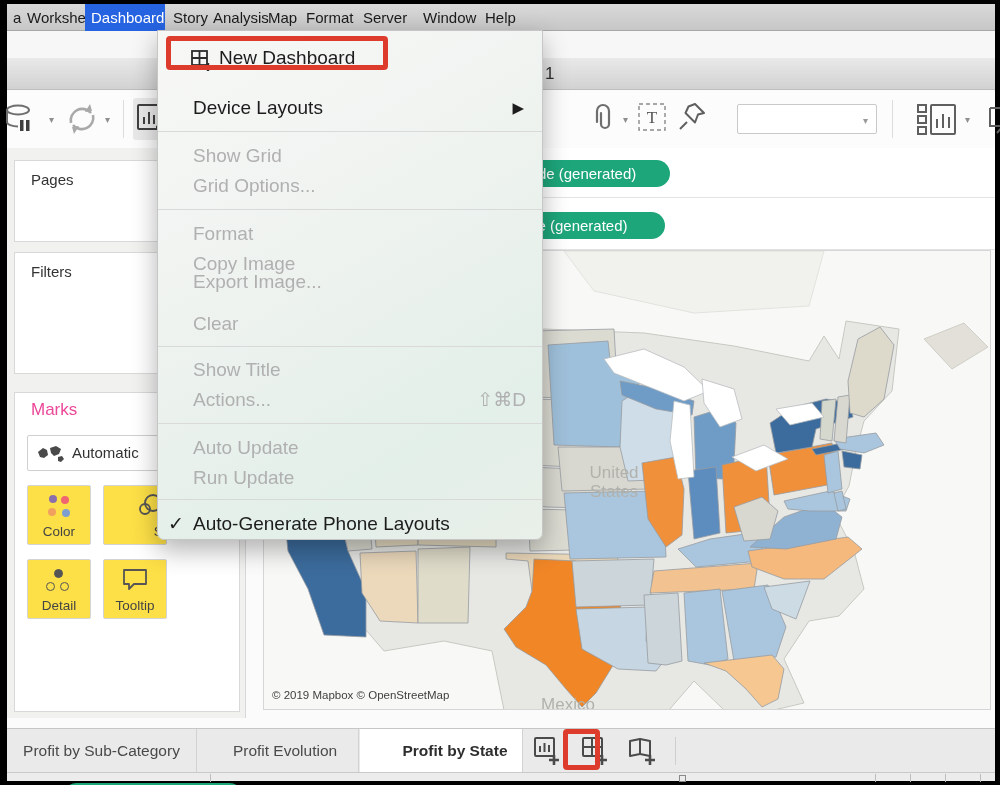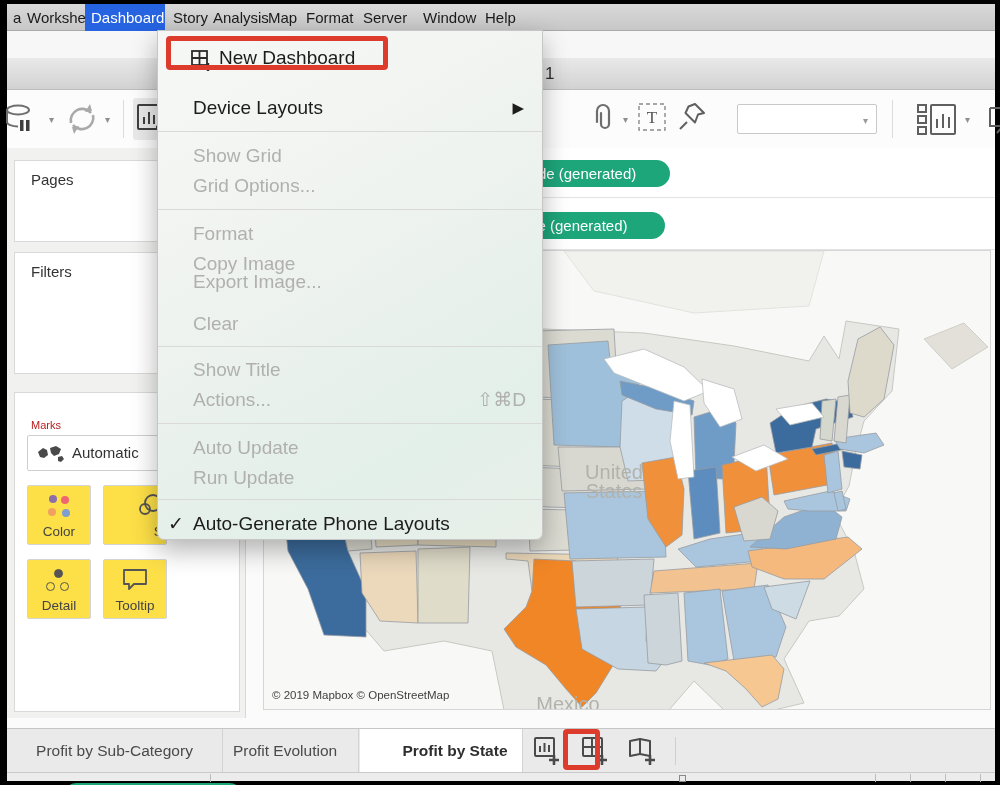--- a/index.html
+++ b/index.html
@@ -25,21 +25,21 @@
   .tb-combo { position:absolute; left:730px; top:14px; width:140px; height:30px; background:#fff;
     border:1px solid #c9c9c9; border-radius:2px; }
   .tb-combo .cc { position:absolute; right:8px; top:10px; color:#9a9a9a; font-size:10px; }
   .ws-btn { position:absolute; left:126px; top:8px; width:38px; height:42px; background:#e9e9e9; border-radius:3px; }
 
   
   .sidebar { position:absolute; left:7px; top:148px; width:239px; height:570px; background:#f1f1f0;
     border-right:1px solid #d8d8d8; z-index:6; }
   .card { position:absolute; background:#fff; border:1px solid #d9d9d9; }
   .card-label { position:absolute; left:16px; top:10px; font-size:15px; color:#333; }
-  .marks-label { position:absolute; left:16px; top:26px; font-size:11px; color:#b91c1c; }
+  .marks-label { position:absolute; left:16px; top:7px; font-size:17px; color:#ec4899; }
   .auto-dd { position:absolute; left:12px; top:42px; width:215px; height:36px; background:#fff;
     border:1px solid #cfcfcf; border-radius:2px; }
   .auto-dd span.txt { position:absolute; left:44px; top:8px; font-size:15px; color:#333; }
   .mk-btn { position:absolute; width:64px; height:60px; background:#fde047; border:1px solid #d4d4d4; border-radius:2px; text-align:center; }
   .mk-btn .lbl { position:absolute; bottom:5px; width:100%; font-size:13.5px; color:#444; }
   .dots4 { position:relative; width:22px; height:22px; margin:9px auto 0; }
   .dots4 i { position:absolute; width:8px; height:8px; border-radius:50%; }
   .dots4 .d1{ left:1px; top:0; background:#8a6fad; } .dots4 .d2{ right:1px; top:1px; background:#ef6670; }
   .dots4 .d3{ left:0; bottom:1px; background:#f0a15f; } .dots4 .d4{ right:0; bottom:0; background:#7f9ed0; }
   .dots3 { position:relative; width:26px; height:22px; margin:9px auto 0; }
@@ -51,21 +51,21 @@
 
   
   .shelves { position:absolute; left:246px; top:148px; width:749px; height:102px; background:#fff; z-index:4; }
   .shelf-line { position:absolute; left:0; width:749px; height:1px; background:#e3e3e3; }
   .shelf-pill { position:absolute; height:27px; border-radius:13.5px; color:#fff; font-size:15px;
     line-height:27px; text-align:center; }
 
   
   .map-card { position:absolute; left:263px; top:250px; width:728px; height:460px; background:#f7f7f5;
     border:1px solid #d6d6d6; overflow:hidden; z-index:4; }
-  .map-label { position:absolute; color:#b2b2ad; font-size:20px; text-align:center; line-height:19px; }
+  .map-label { position:absolute; color:#b2b2ad; font-size:17px; text-align:center; line-height:19px; }
   .map-attrib { position:absolute; left:8px; top:438px; font-size:11.5px; color:#3f3f3f; }
 
   
   .menu { position:absolute; left:157px; top:30px; width:386px; height:510px; z-index:50;
     background:linear-gradient(150deg,#f7f8f6 0%,#eff3f0 40%,#e3efe9 78%,#e9efe9 100%);
     border:1px solid #c6c6c6; border-radius:0 0 7px 7px; box-shadow:0 10px 26px rgba(0,0,0,.3); }
   .m-row { position:absolute; left:0; width:100%; height:30px; line-height:30px; font-size:19px; color:#1c1c1c; }
   .m-row .txt { position:absolute; left:35px; }
   .m-row.icon-row .txt { left:61px; }
   .m-row.disabled { color:#b0b0b0; }
@@ -387,21 +387,21 @@
       <span class="txt">Run Update</span>
       </div>
     <div class="m-sep" style="top:468px;"></div>
     <div class="m-row" style="top:478px;">
       <span class="m-check">✓</span>
       <span class="txt">Auto-Generate Phone Layouts</span>
       </div>
   </div>
 
   <div class="tabbar">
-    <div class="tab" style="left:0; width:216px;">Profit by Sub-Category</div>
+    <div class="tab" style="left:0; width:190px;">Profit by Sub-Category</div>
     <div class="tab" style="left:205px; width:147px;">Profit Evolution</div>
     <div class="tab active" style="left:353px; width:163px;padding-left:28px;">Profit by State</div>
     <div class="tab-btn" style="left:522px;">
       <svg width="34" height="32" viewBox="0 0 34 32">
           <g fill="none" stroke="#4a4a4a" stroke-width="2">
         <rect x="6" y="3" width="19" height="18" rx="1"></rect>
             <path d="M11 17 v-6 M15.5 17 v-9 M20 17 v-7"></path>
           </g>
         <path d="M20 25 h10 M25 20 v10" stroke="#4a4a4a" stroke-width="2.6"></path>
         </svg>

